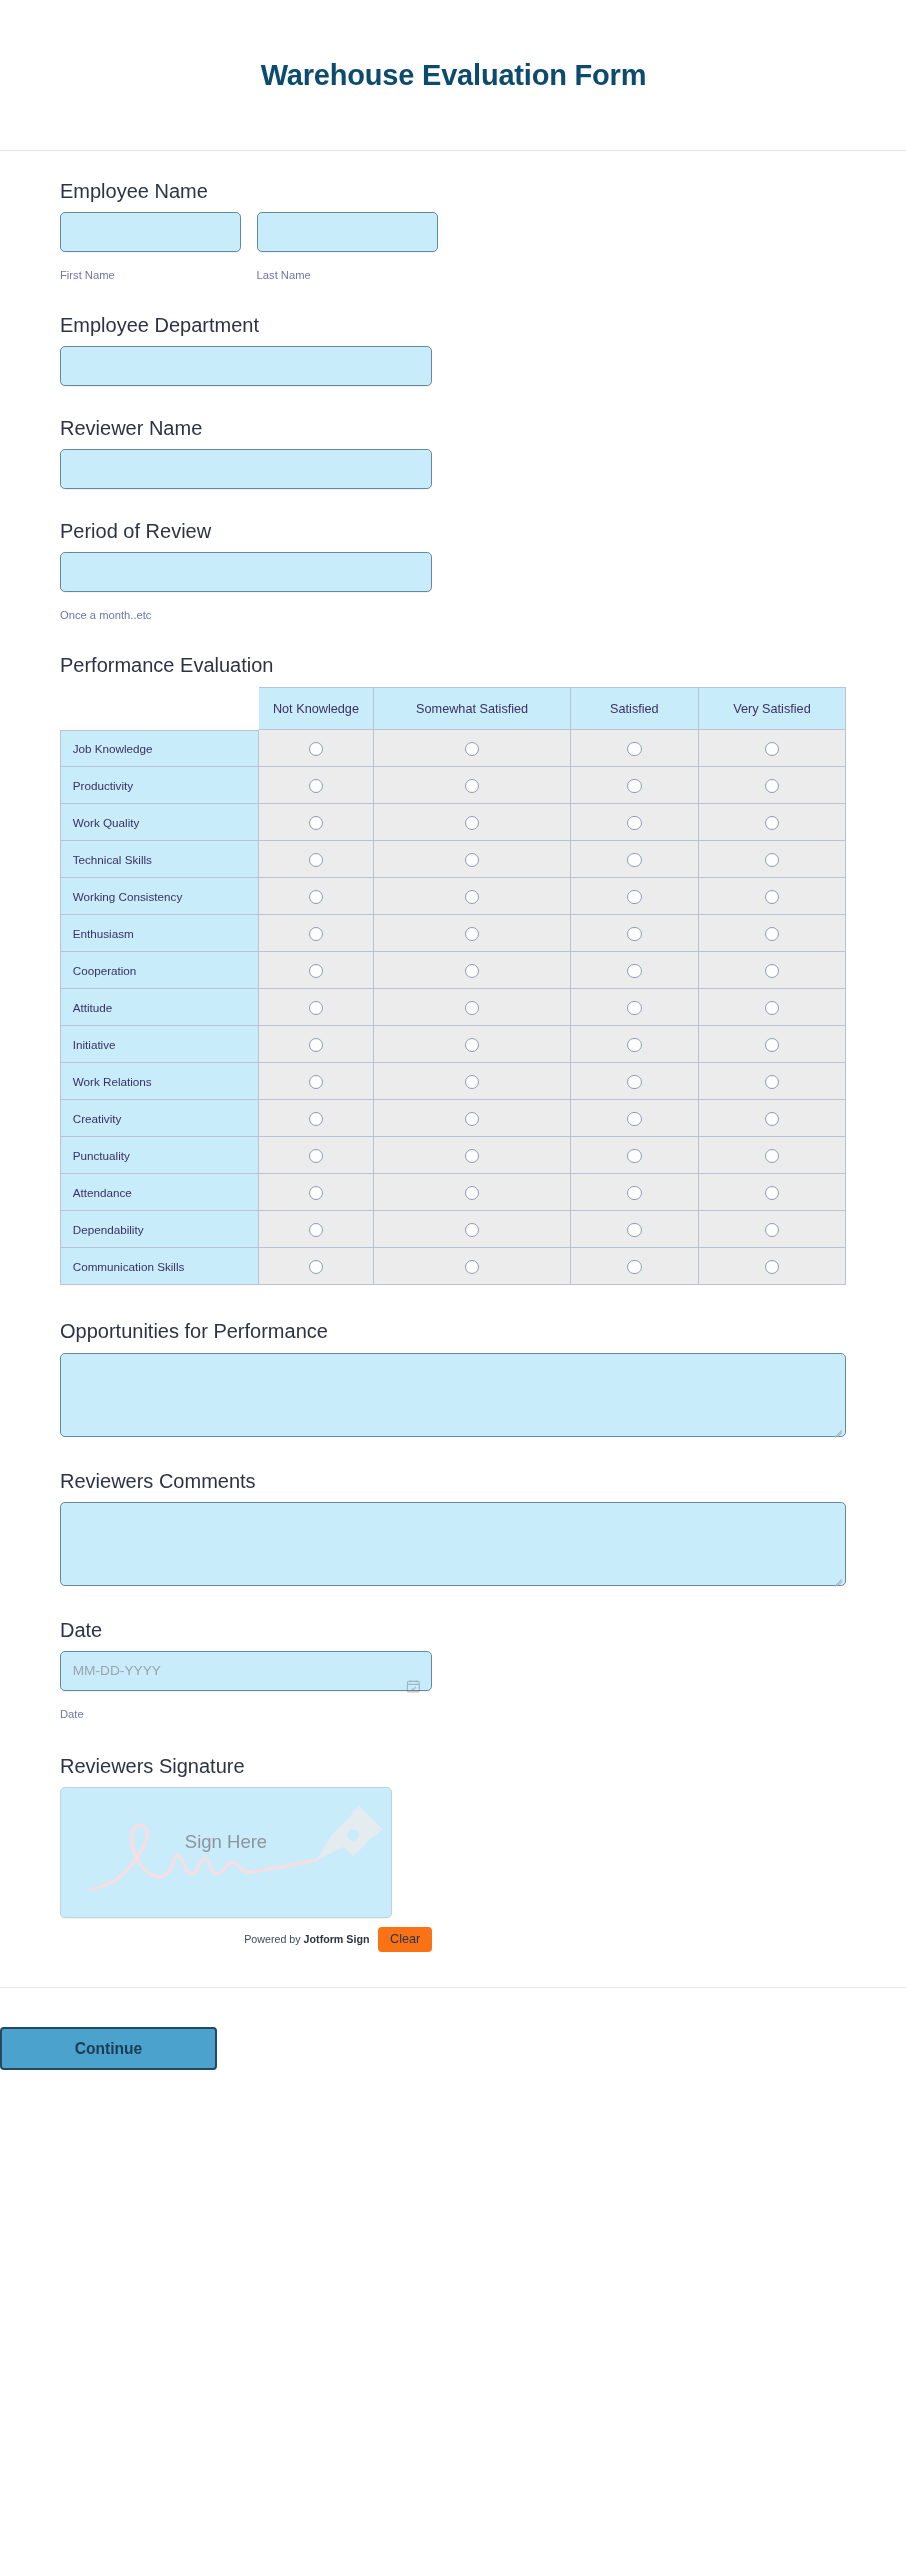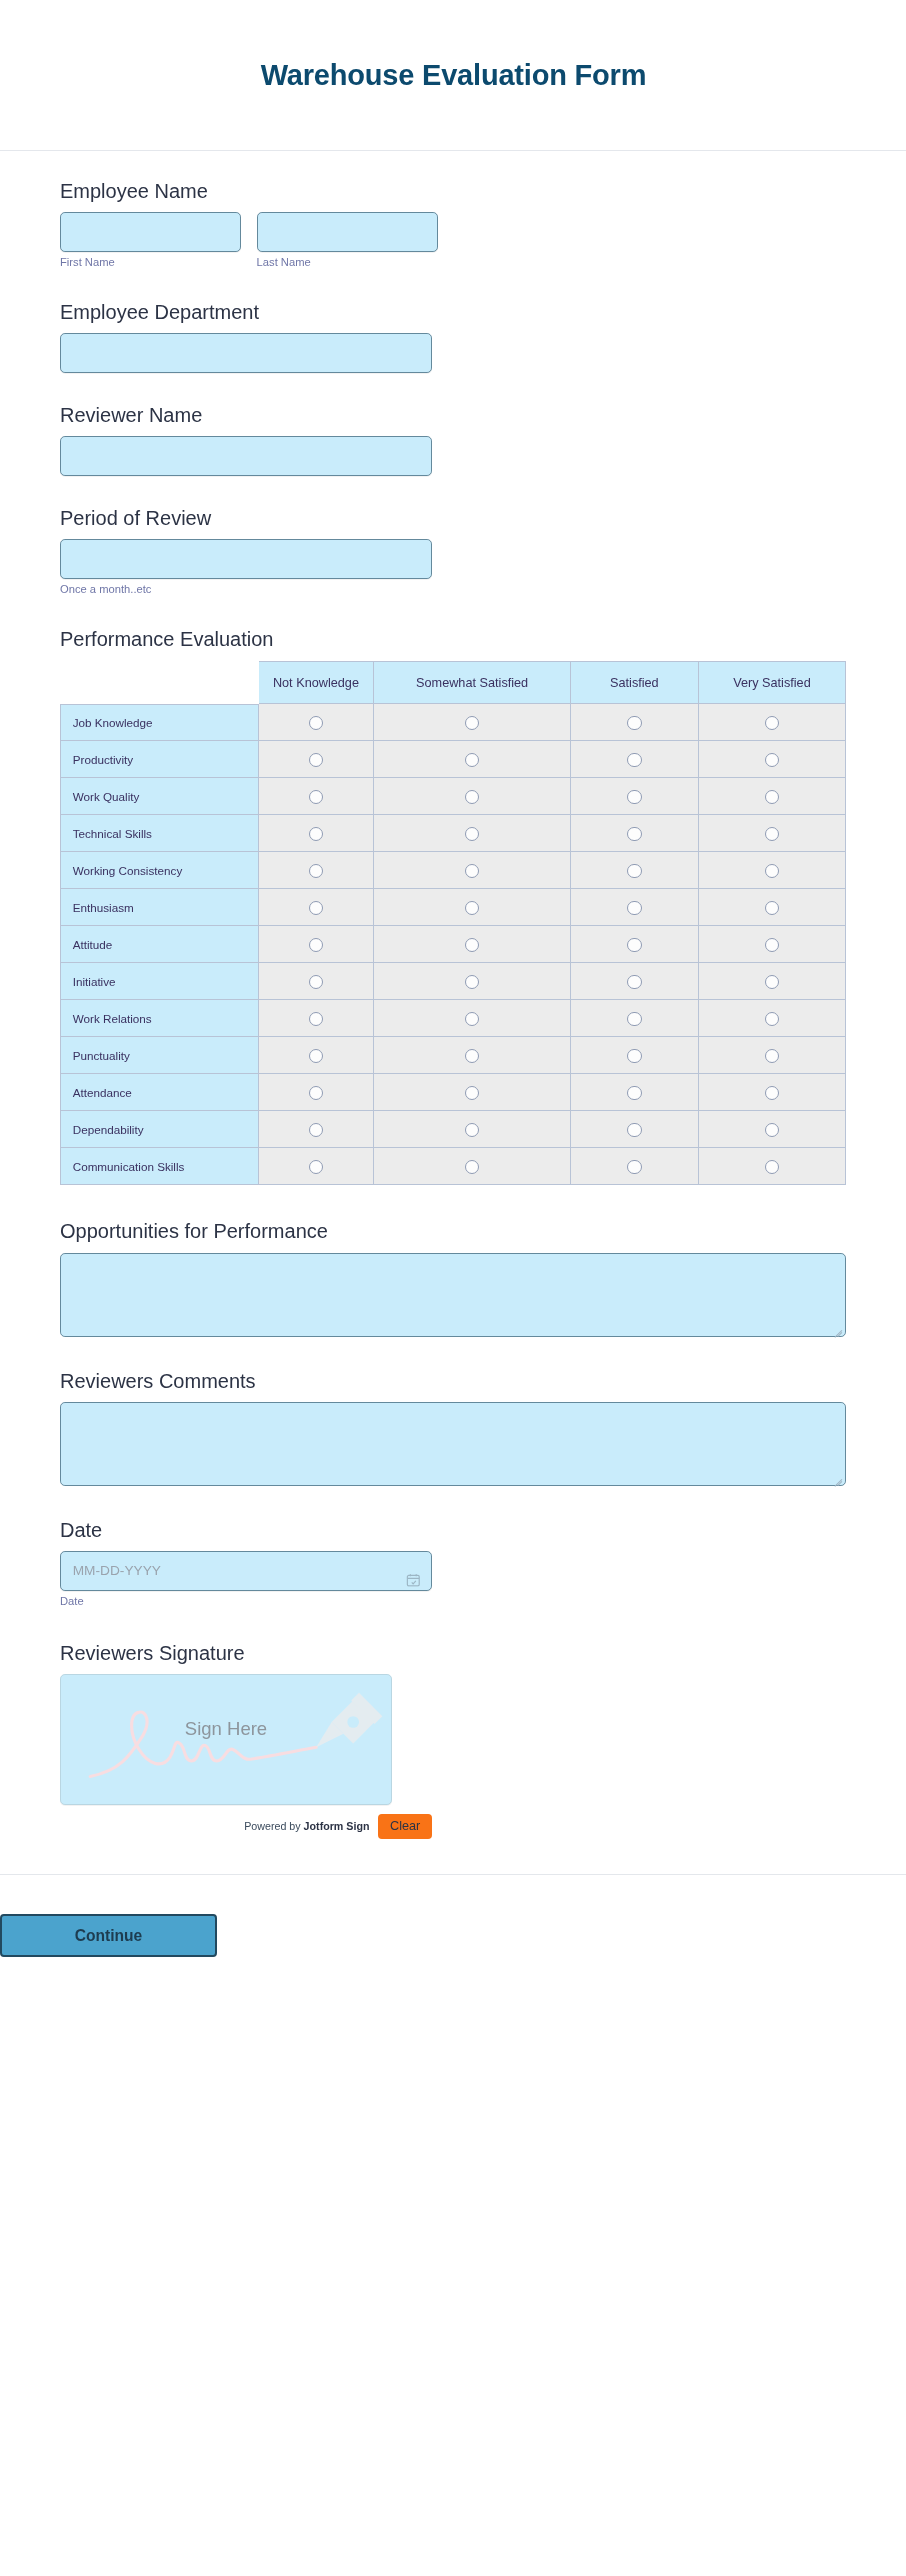--- a/index.html
+++ b/index.html
@@ -42,21 +42,21 @@
     font-size: 20px;
     color: #2c3345;
     font-weight: normal;
     margin-bottom: 10.7px;
     display: block;
     line-height: 19.5px;
   }
   .sub-label {
     font-size: 11.2px;
     color: #6f76a7;
-    margin-top: 4px;
+    margin-top: 17px;
     display: block;
     line-height: 13.7px;
   }
 
   .inp {
     background: #c9ecfb;
     border: 1px solid #64899c;
     border-radius: 4.9px;
     height: 40px;
     width: 100%;
@@ -343,35 +343,49 @@
             <td class="cell"><span class="radio"></span></td>
           </tr>
           <tr>
             <th class="rowlabel">Enthusiasm</th>
             <td class="cell"><span class="radio"></span></td>
             <td class="cell"><span class="radio"></span></td>
             <td class="cell"><span class="radio"></span></td>
             <td class="cell"><span class="radio"></span></td>
           </tr>
           <tr>
+            <th class="rowlabel">Cooperation</th>
+            <td class="cell"><span class="radio"></span></td>
+            <td class="cell"><span class="radio"></span></td>
+            <td class="cell"><span class="radio"></span></td>
+            <td class="cell"><span class="radio"></span></td>
+          </tr>
+          <tr>
             <th class="rowlabel">Attitude</th>
             <td class="cell"><span class="radio"></span></td>
             <td class="cell"><span class="radio"></span></td>
             <td class="cell"><span class="radio"></span></td>
             <td class="cell"><span class="radio"></span></td>
           </tr>
           <tr>
             <th class="rowlabel">Initiative</th>
             <td class="cell"><span class="radio"></span></td>
             <td class="cell"><span class="radio"></span></td>
             <td class="cell"><span class="radio"></span></td>
             <td class="cell"><span class="radio"></span></td>
           </tr>
           <tr>
             <th class="rowlabel">Work Relations</th>
+            <td class="cell"><span class="radio"></span></td>
+            <td class="cell"><span class="radio"></span></td>
+            <td class="cell"><span class="radio"></span></td>
+            <td class="cell"><span class="radio"></span></td>
+          </tr>
+          <tr>
+            <th class="rowlabel">Creativity</th>
             <td class="cell"><span class="radio"></span></td>
             <td class="cell"><span class="radio"></span></td>
             <td class="cell"><span class="radio"></span></td>
             <td class="cell"><span class="radio"></span></td>
           </tr>
           <tr>
             <th class="rowlabel">Punctuality</th>
             <td class="cell"><span class="radio"></span></td>
             <td class="cell"><span class="radio"></span></td>
             <td class="cell"><span class="radio"></span></td>

